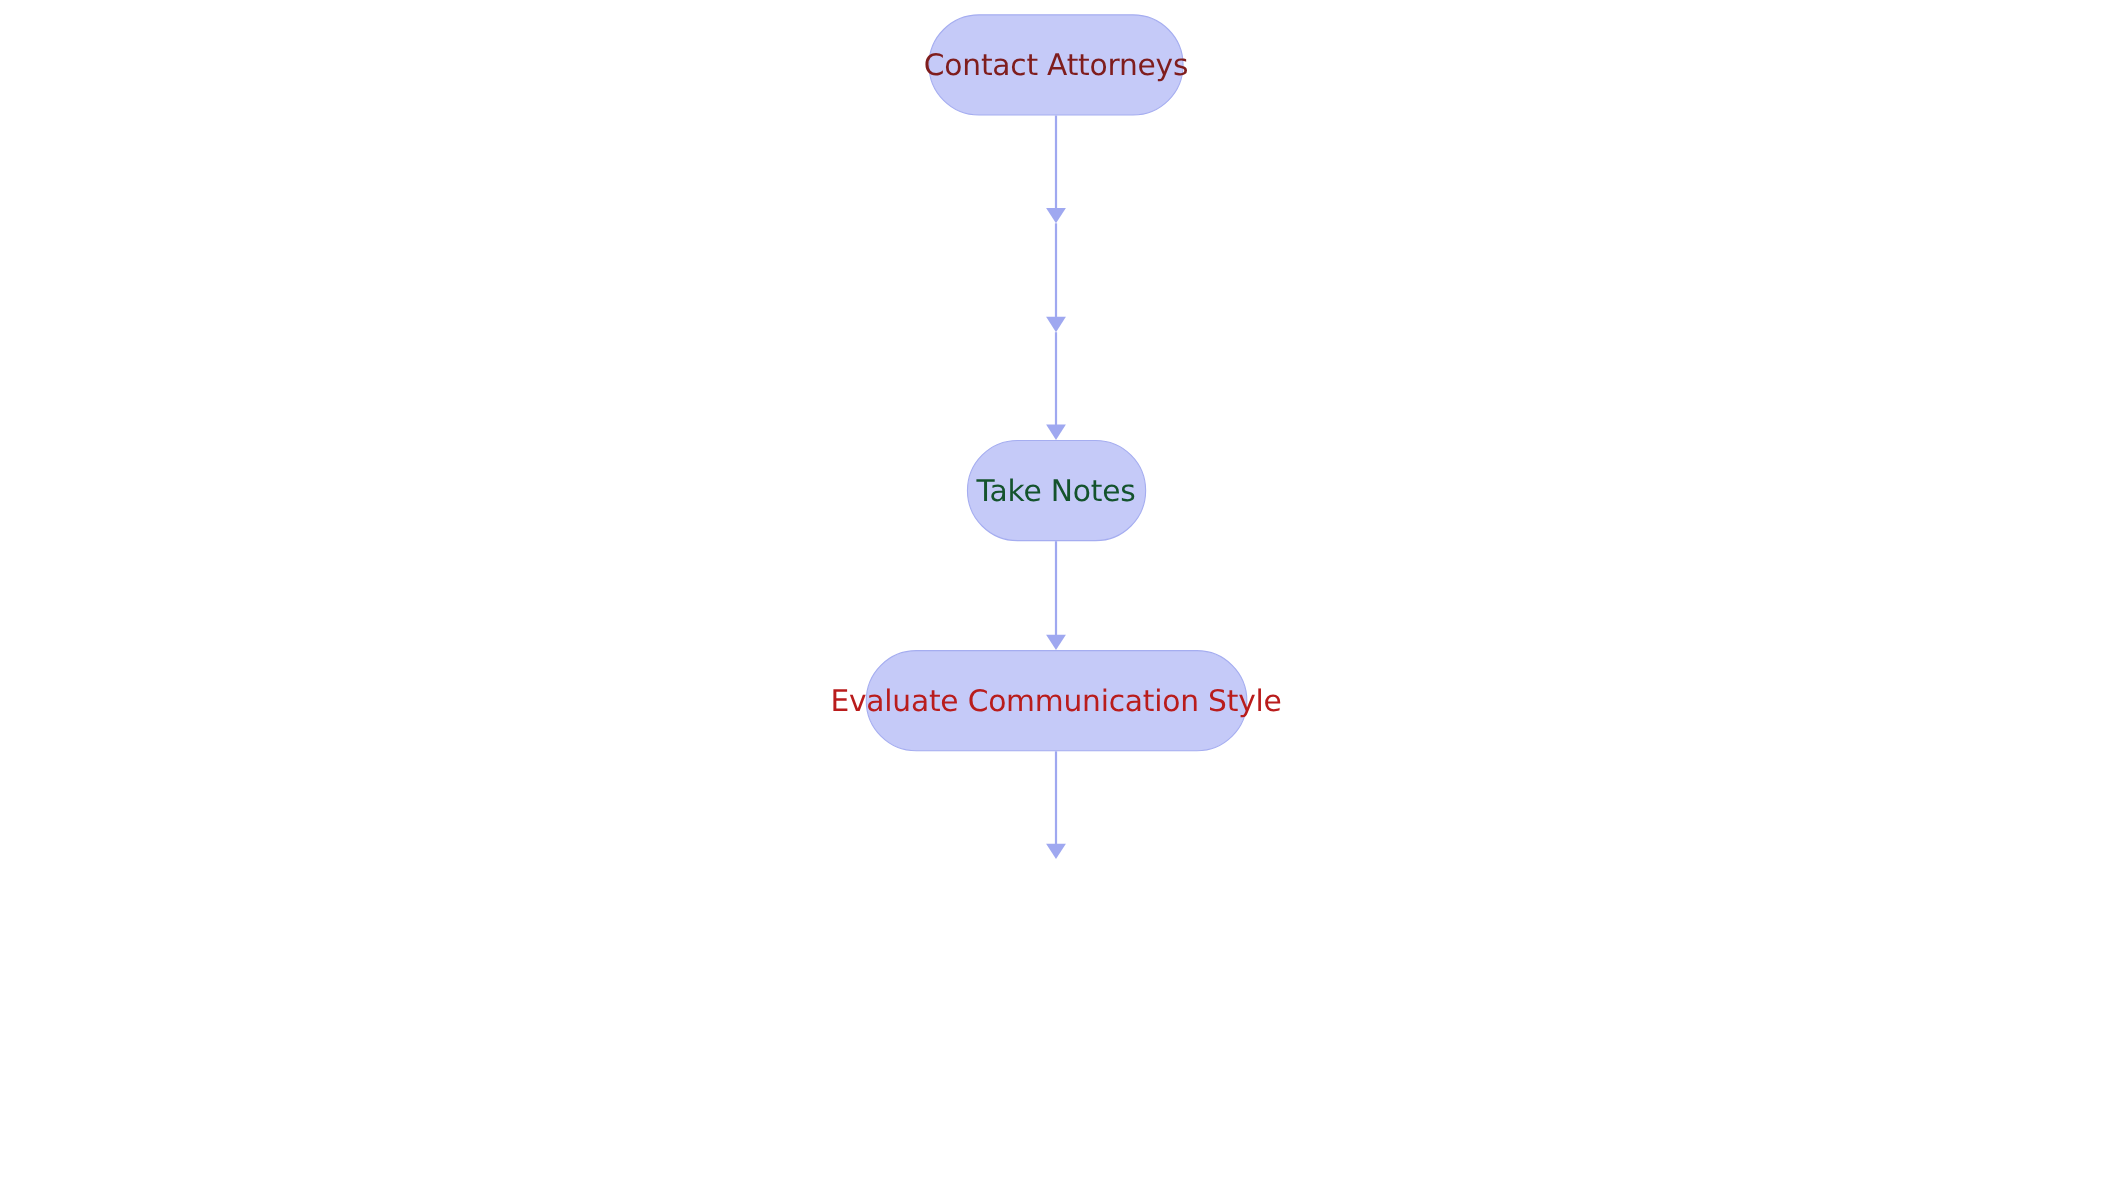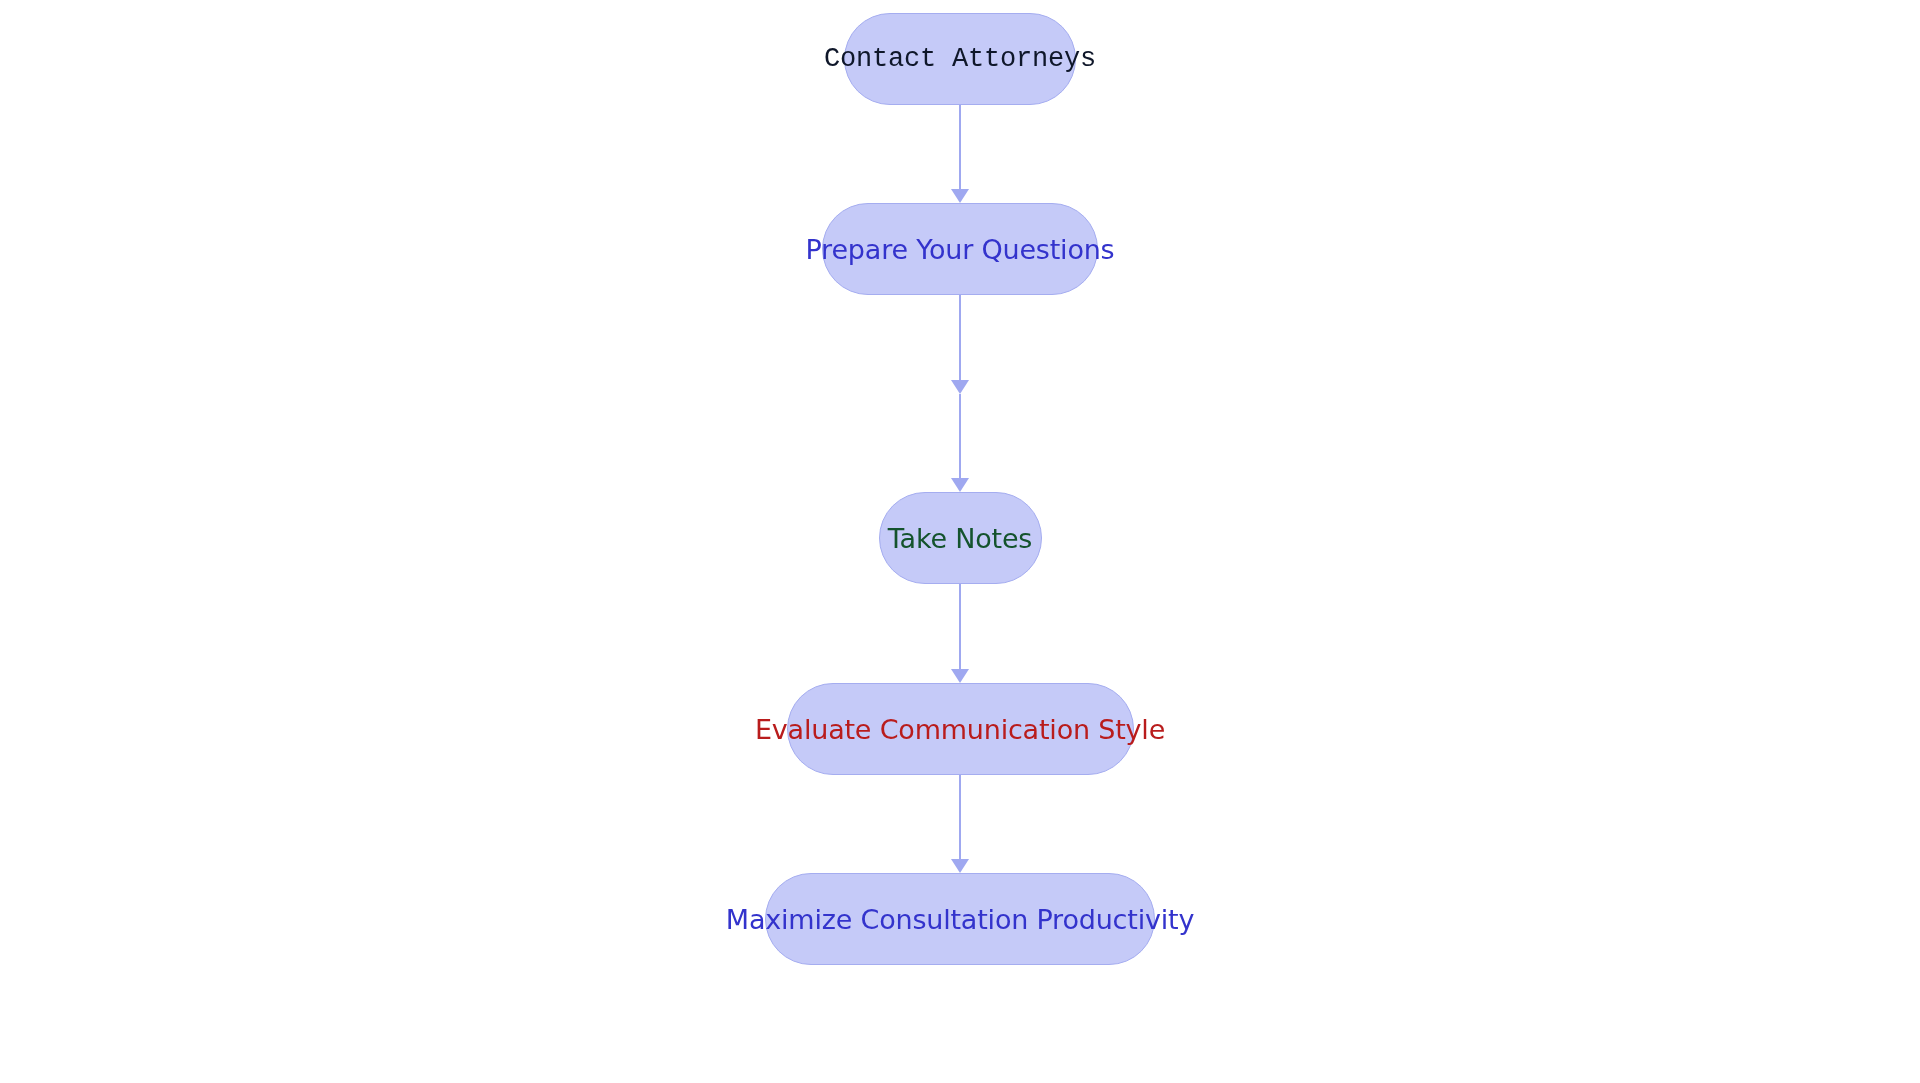--- a/index.html
+++ b/index.html
@@ -88,31 +88,28 @@
 </style>
 </head>
 <body>
 
 <div id="flow-canvas" style="background: rgb(255, 255, 255);">
   <div class="flow-column">
 
     <div class="top-spacer"></div>
 
     <div class="node" style="width: 232px; background: rgb(197, 202, 248); border-color: rgb(165, 173, 240);">
-      <span class="node-label" style="color: #0f172a; font-family: Liberation Mono, monospace;">Contact Attorneys</span>
+      <span class="node-label" style="color: #7f1d1d;">Contact Attorneys</span>
     </div>
 
     <div class="connector gap-1">
       <div class="shaft" style="background: rgb(159, 168, 240);"></div>
       <div class="head" style="border-top-color: rgb(159, 168, 240);"></div>
     </div>
 
-    <div class="node" style="width: 276px; background: rgb(197, 202, 248); border-color: rgb(165, 173, 240);">
-      <span class="node-label" style="color: rgb(51, 51, 204);">Prepare Your Questions</span>
-    </div>
 
     <div class="connector gap-2">
       <div class="shaft" style="background: rgb(159, 168, 240);"></div>
       <div class="head" style="border-top-color: rgb(159, 168, 240);"></div>
     </div>
 
 
     <div class="connector gap-3">
       <div class="shaft" style="background: rgb(159, 168, 240);"></div>
       <div class="head" style="border-top-color: rgb(159, 168, 240);"></div>
@@ -129,18 +126,15 @@
 
     <div class="node" style="width: 347px; background: rgb(197, 202, 248); border-color: rgb(165, 173, 240);">
       <span class="node-label" style="color: #b91c1c;">Evaluate Communication Style</span>
     </div>
 
     <div class="connector gap-5">
       <div class="shaft" style="background: rgb(159, 168, 240);"></div>
       <div class="head" style="border-top-color: rgb(159, 168, 240);"></div>
     </div>
 
-    <div class="node" style="width: 390px; background: rgb(197, 202, 248); border-color: rgb(165, 173, 240);">
-      <span class="node-label" style="color: rgb(51, 51, 204);">Maximize Consultation Productivity</span>
-    </div>
 
   </div>
 </div>
 
 </body></html>

